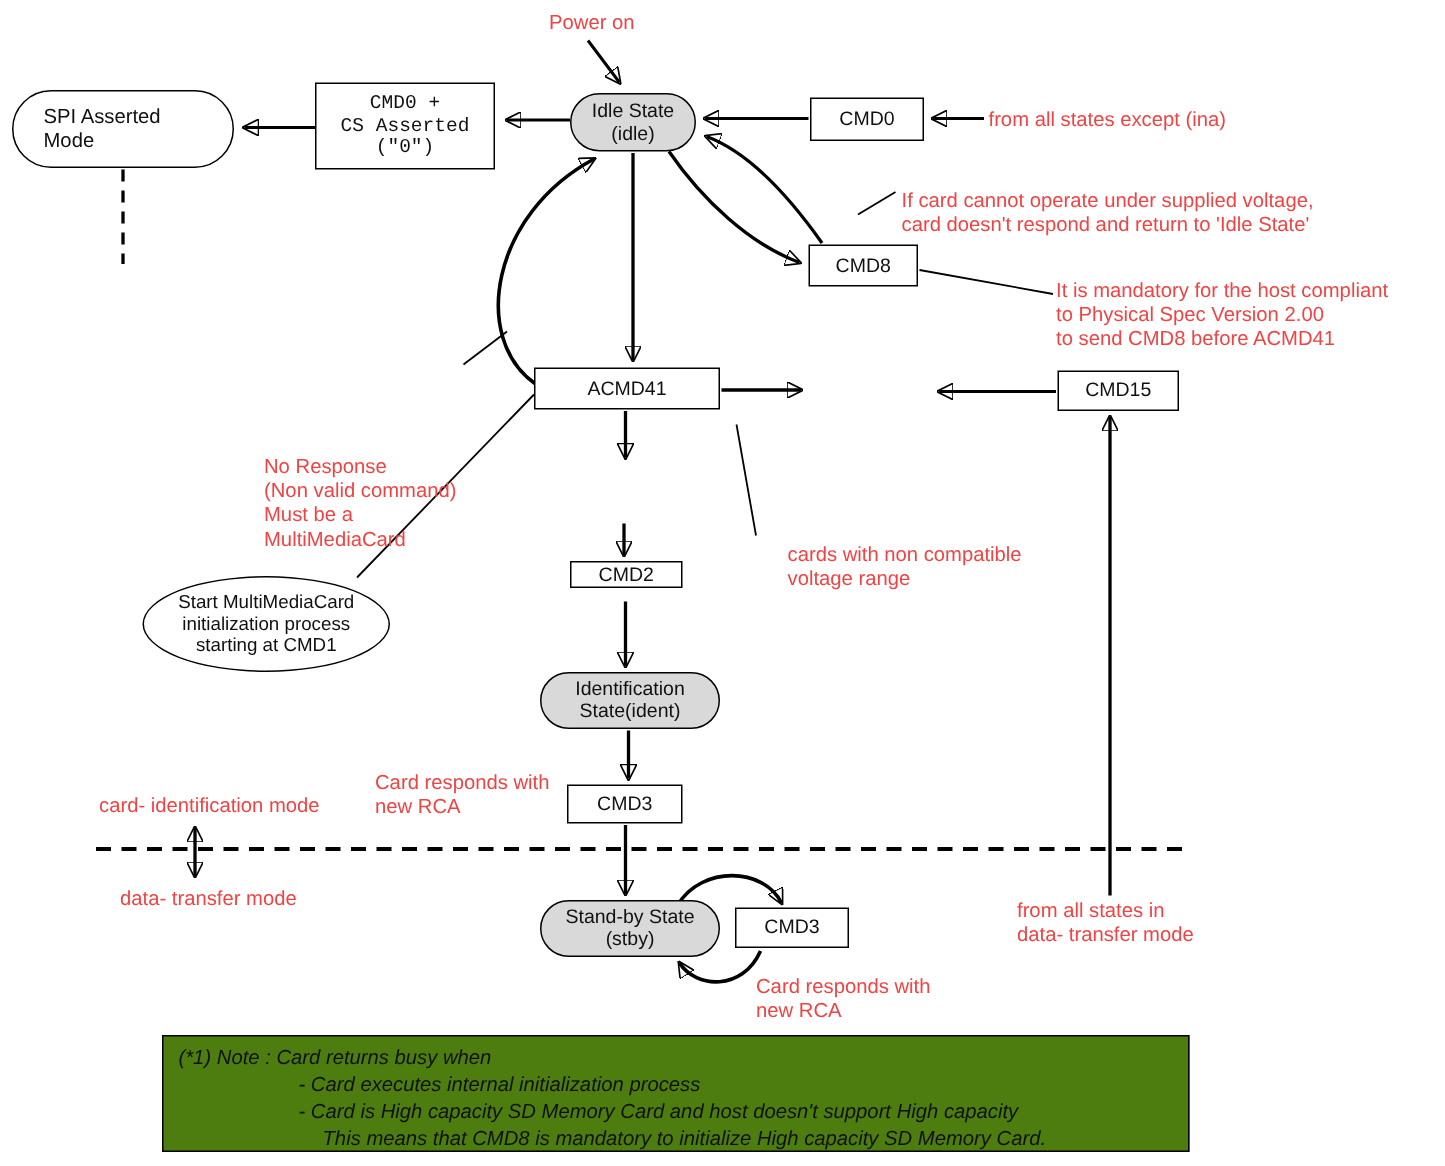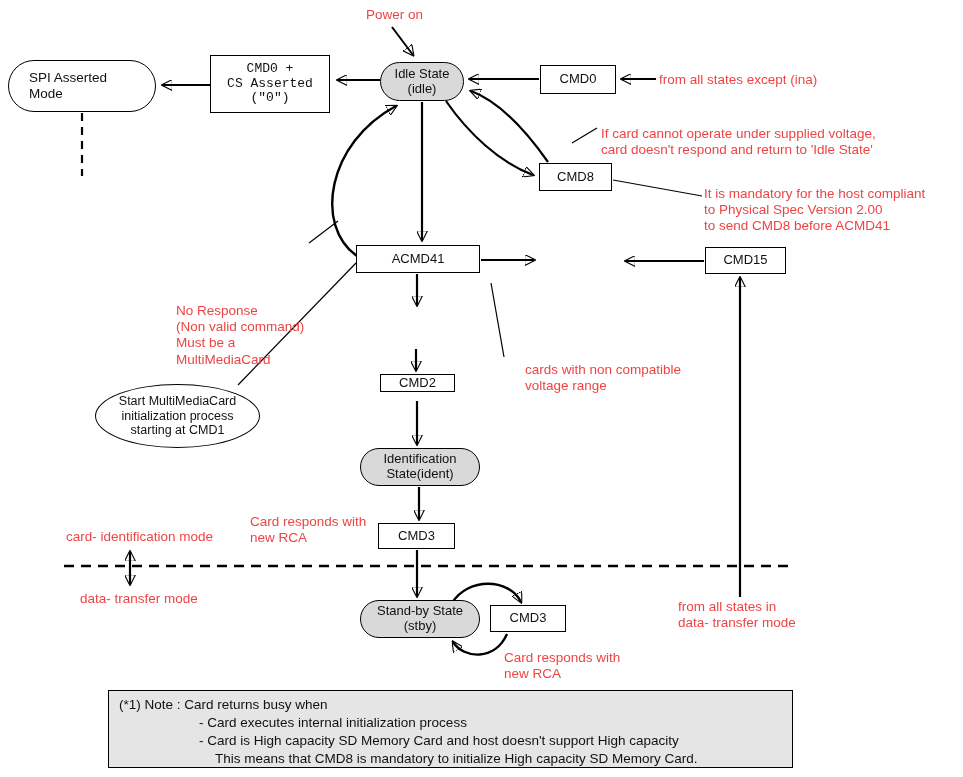--- a/index.html
+++ b/index.html
@@ -13,21 +13,21 @@
   .lbl { position:absolute; font-size:13.5px; line-height:1.2; white-space:pre-line; color:#ef4444; }
 
   .node { position:absolute; display:flex; align-items:center; justify-content:center;
           text-align:center; border:1.6px solid #000; background:#fff;
           font-size:13px; line-height:1.15; white-space:pre-line; }
   .state { background:var(--state-fill,#d9d9d9); border-radius:999px; }
   .ellipse { border-radius:50%; font-size:12.5px; }
   .spi { border-radius:999px; justify-content:flex-start; text-align:left; padding-left:20px; font-size:13.5px; }
 
   .notebox { position:absolute; left:108px; top:690px; width:685px; height:78px;
-             border:1.6px solid #000; background:#e5e5e5; font-size:13.5px; line-height:18px; padding-top:5px; }
+             border:1.6px solid #000; background:#4d7c0f; font-size:13.5px; line-height:18px; padding-top:5px;font-style:italic; }
   .notebox .l1 { padding-left:10px; }
   .notebox .l2 { padding-left:90px; }
   .notebox .l3 { padding-left:90px; }
   .notebox .l4 { padding-left:106px; }
 </style>
 </head>
 <body>
 
 <div id="canvas">
 

